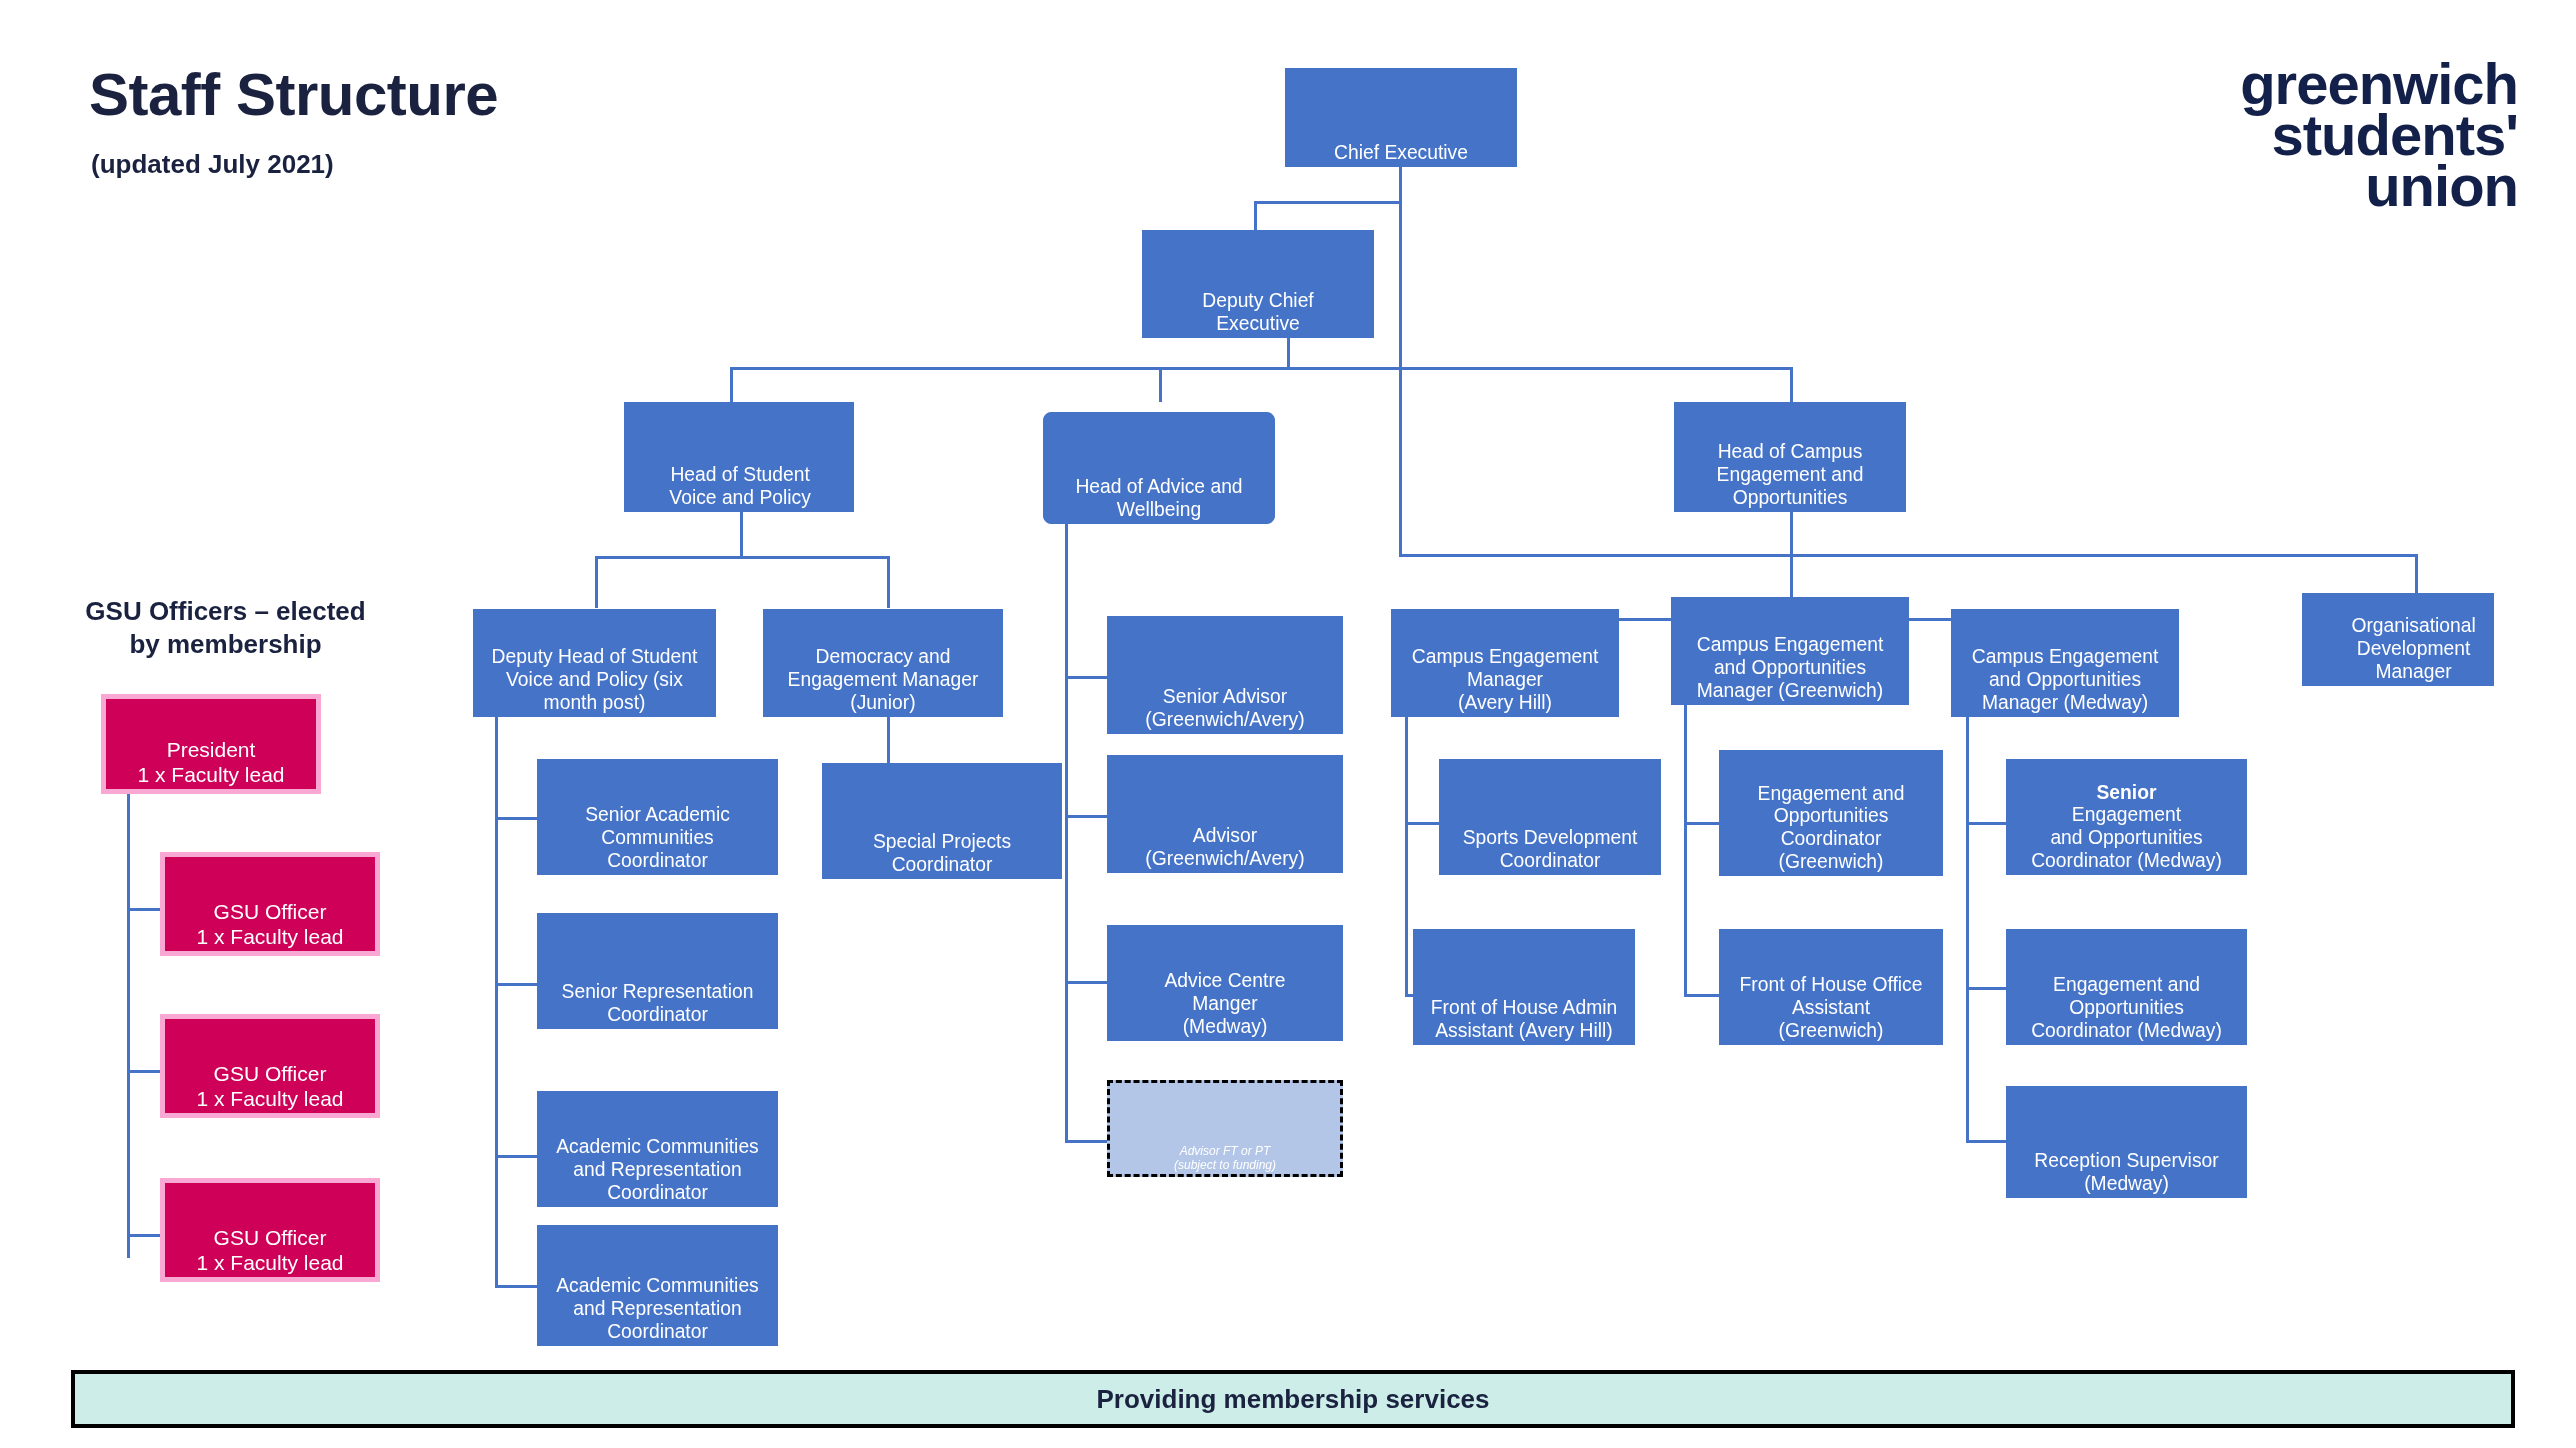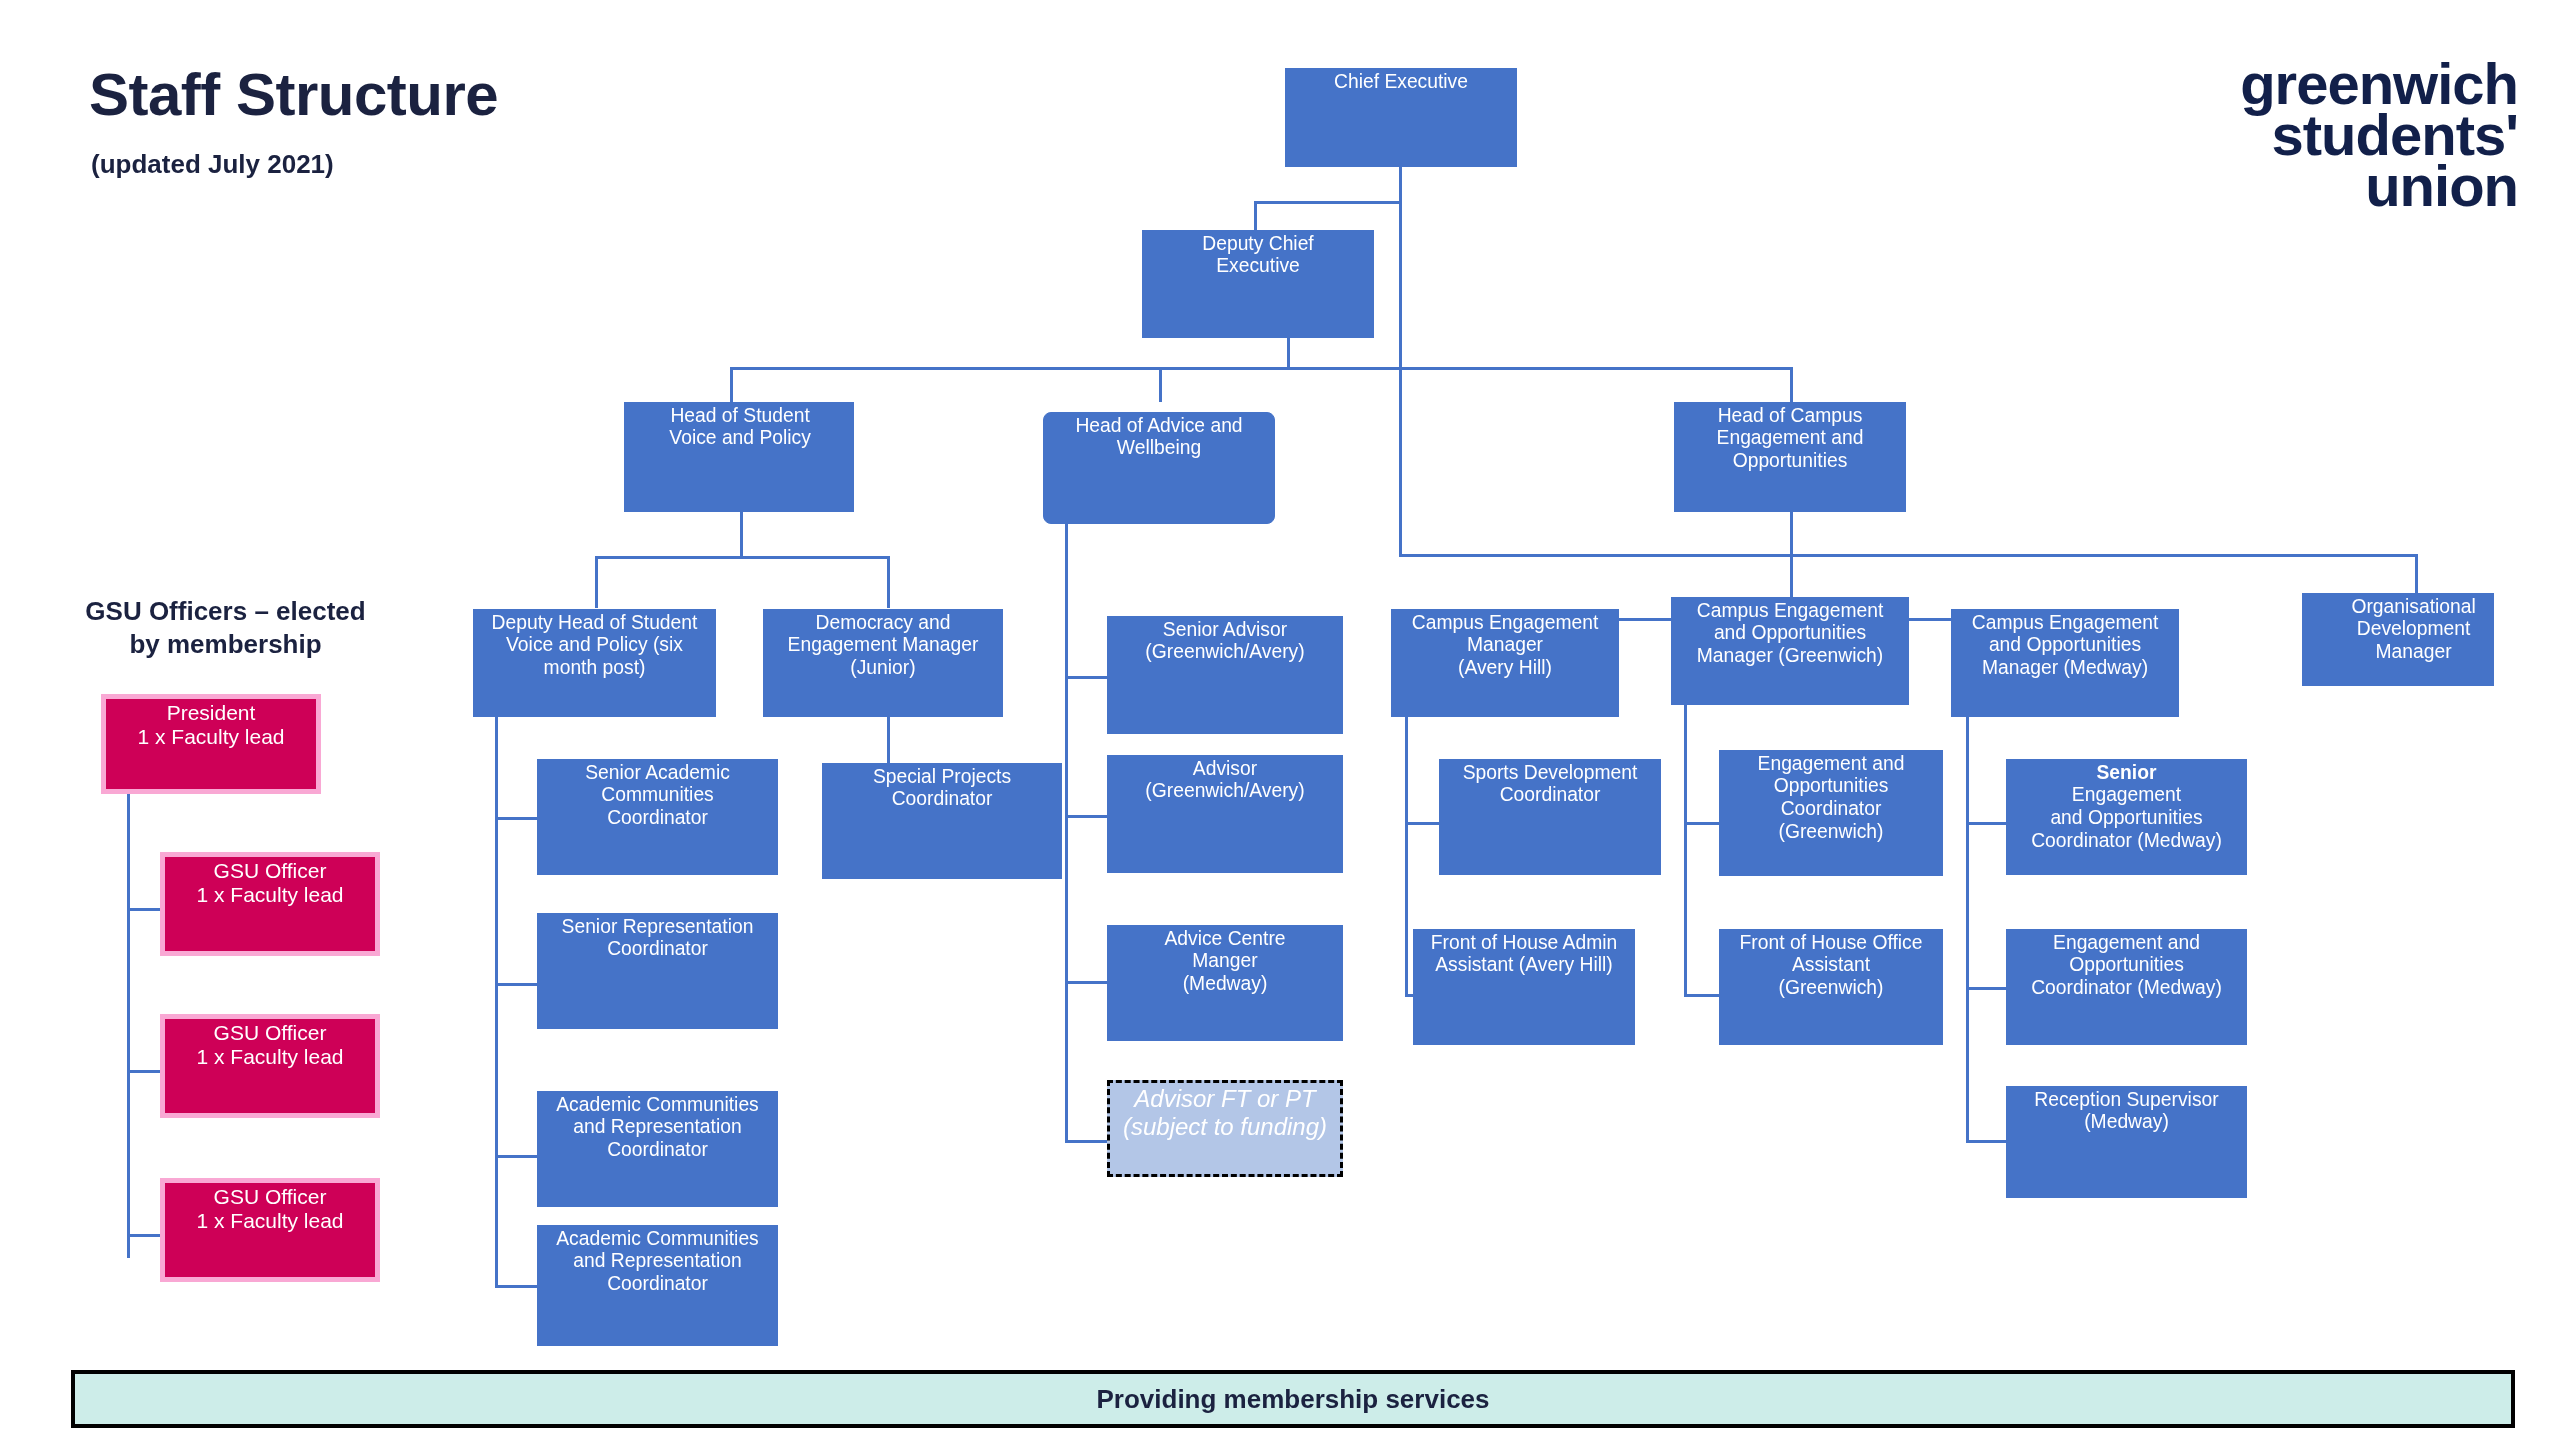--- a/index.html
+++ b/index.html
@@ -22,30 +22,30 @@
     font-size:58px;line-height:0.88;text-align:right;letter-spacing:-1px;
   }
   .officers-heading{
     position:absolute;color:#1B2240;font-weight:bold;font-size:26px;
     text-align:center;line-height:1.28;
   }
 
   
   .box{
     position:absolute;box-sizing:border-box;
-    display:flex;align-items:flex-start;justify-content:center;
+    display:flex;align-items:flex-end;justify-content:center;
     text-align:center;color:#ffffff;line-height:1.17;
     padding:1.9px 4.8px;
   }
   .box span{display:block;width:100%;}
   .blue{background:#4573C8;border:1px solid #4573C8;font-size:19.3px;}
   .pink{background:#CE0057;border:5px solid #f9a8d4;font-size:21px;}
   .ghost{
     background:#B3C6E7;border:3.9px dashed #000000;
-    font-style:italic;font-size:24px;color:#ffffff;
+    font-style:italic;font-size:12px;color:#ffffff;
   }
   .b{font-weight:bold;}
 
   
   .ln{position:absolute;background:#4573C8;}
   .lnv{width:2.9px;}
   .lnh{height:2.9px;}
 
   
   .footer{

